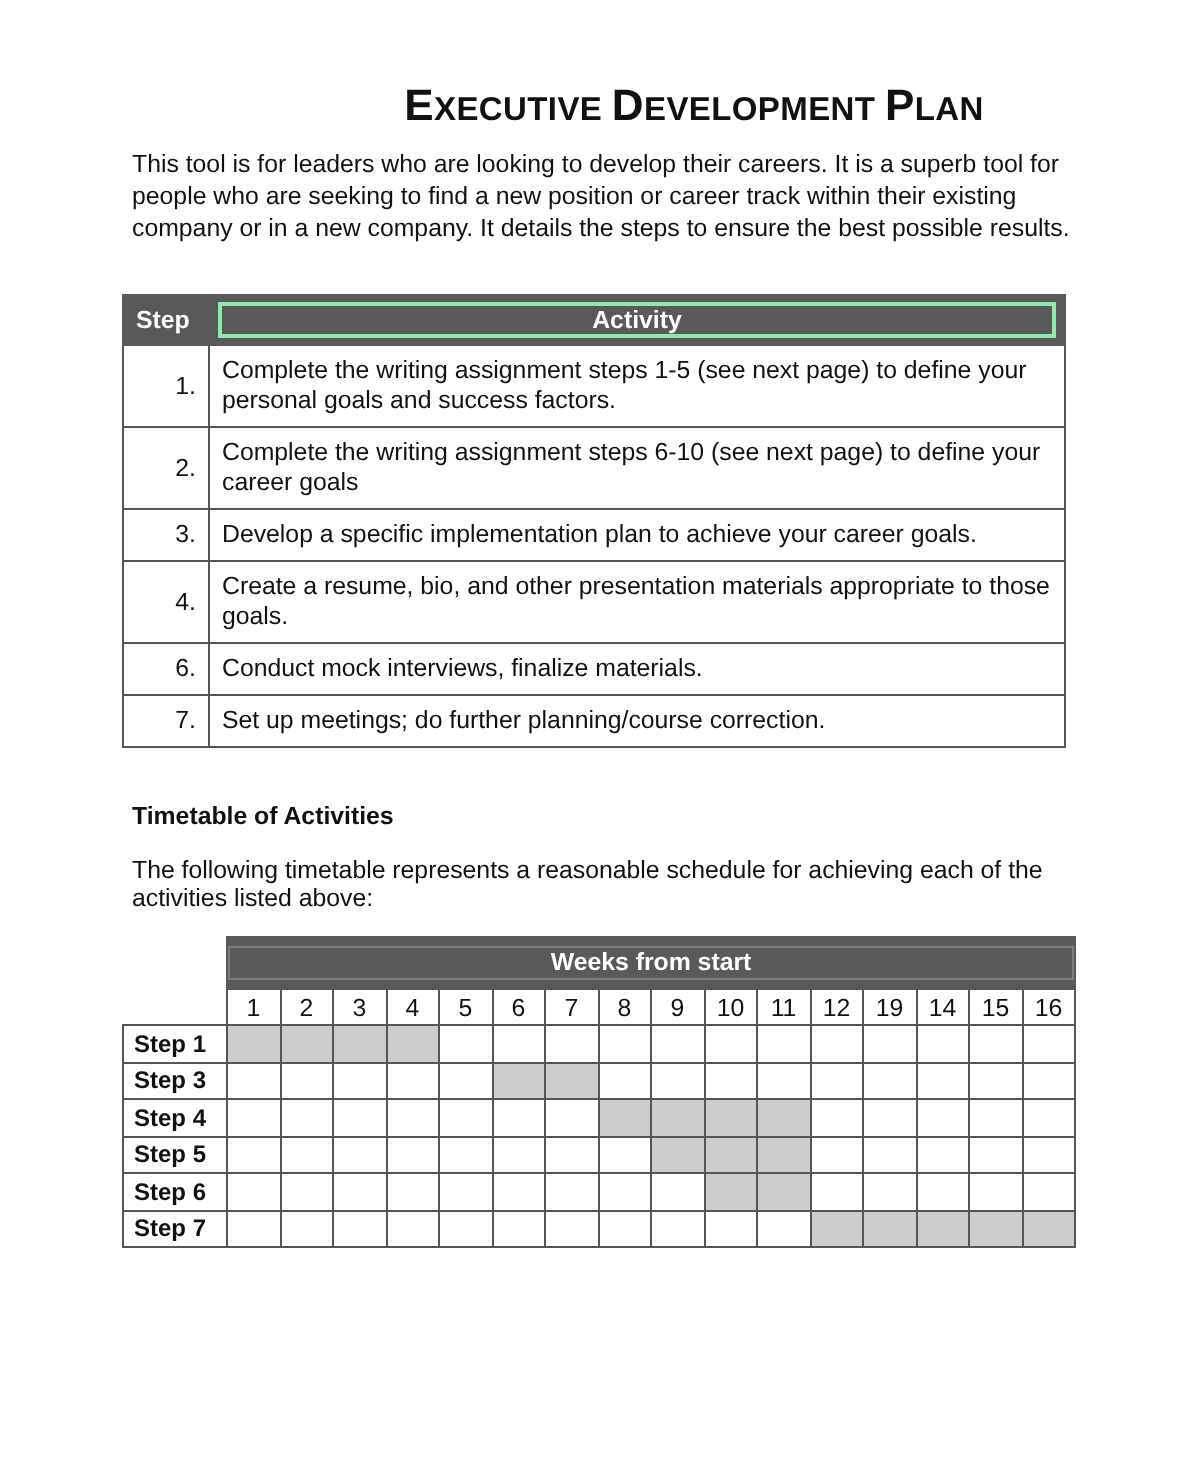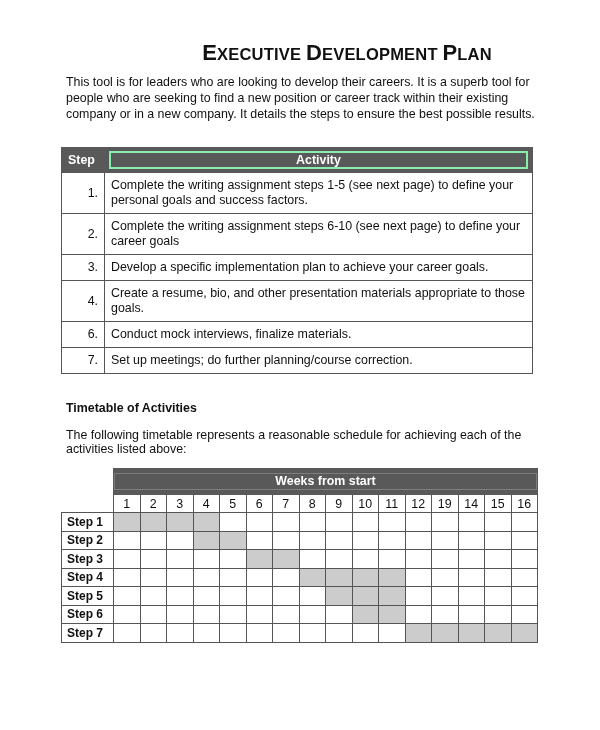--- a/index.html
+++ b/index.html
@@ -134,39 +134,20 @@
           <td></td>
           <td></td>
           <td></td>
           <td></td>
           <td></td>
           <td></td>
           <td></td>
           <td></td>
         </tr>
         <tr>
-          <td class="lbl">Step 2</td>
-          <td></td>
-          <td></td>
-          <td></td>
-          <td class="on" style="background: rgb(204, 204, 204);"></td>
-          <td class="on" style="background: rgb(204, 204, 204);"></td>
-          <td></td>
-          <td></td>
-          <td></td>
-          <td></td>
-          <td></td>
-          <td></td>
-          <td></td>
-          <td></td>
-          <td></td>
-          <td></td>
-          <td></td>
-        </tr>
-        <tr>
           <td class="lbl">Step 3</td>
           <td></td>
           <td></td>
           <td></td>
           <td></td>
           <td></td>
           <td class="on" style="background: rgb(204, 204, 204);"></td>
           <td class="on" style="background: rgb(204, 204, 204);"></td>
           <td></td>
           <td></td>

